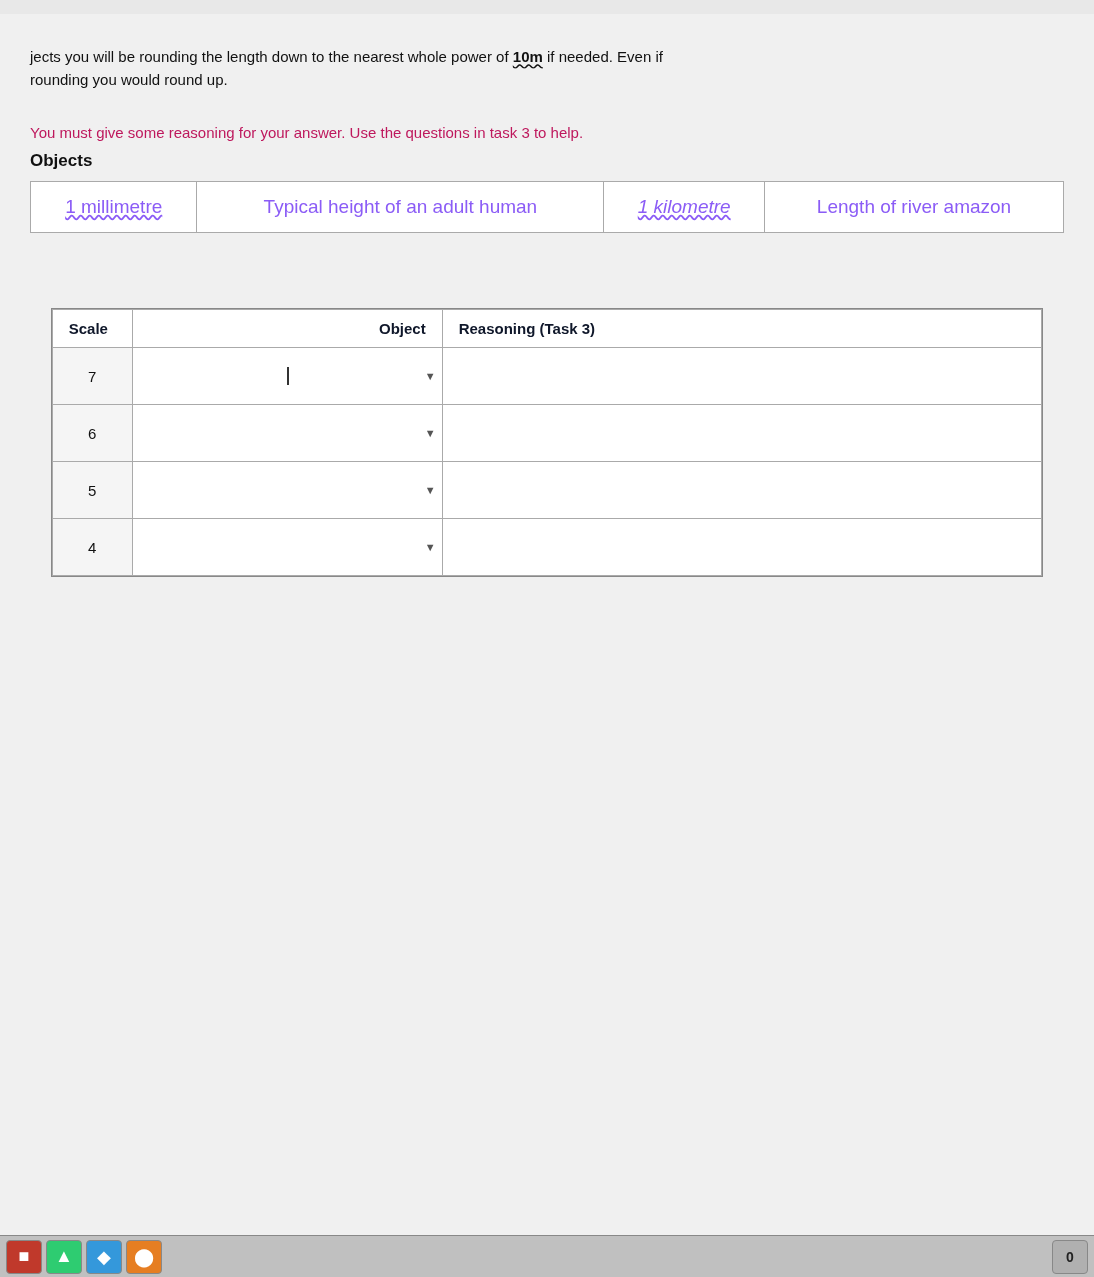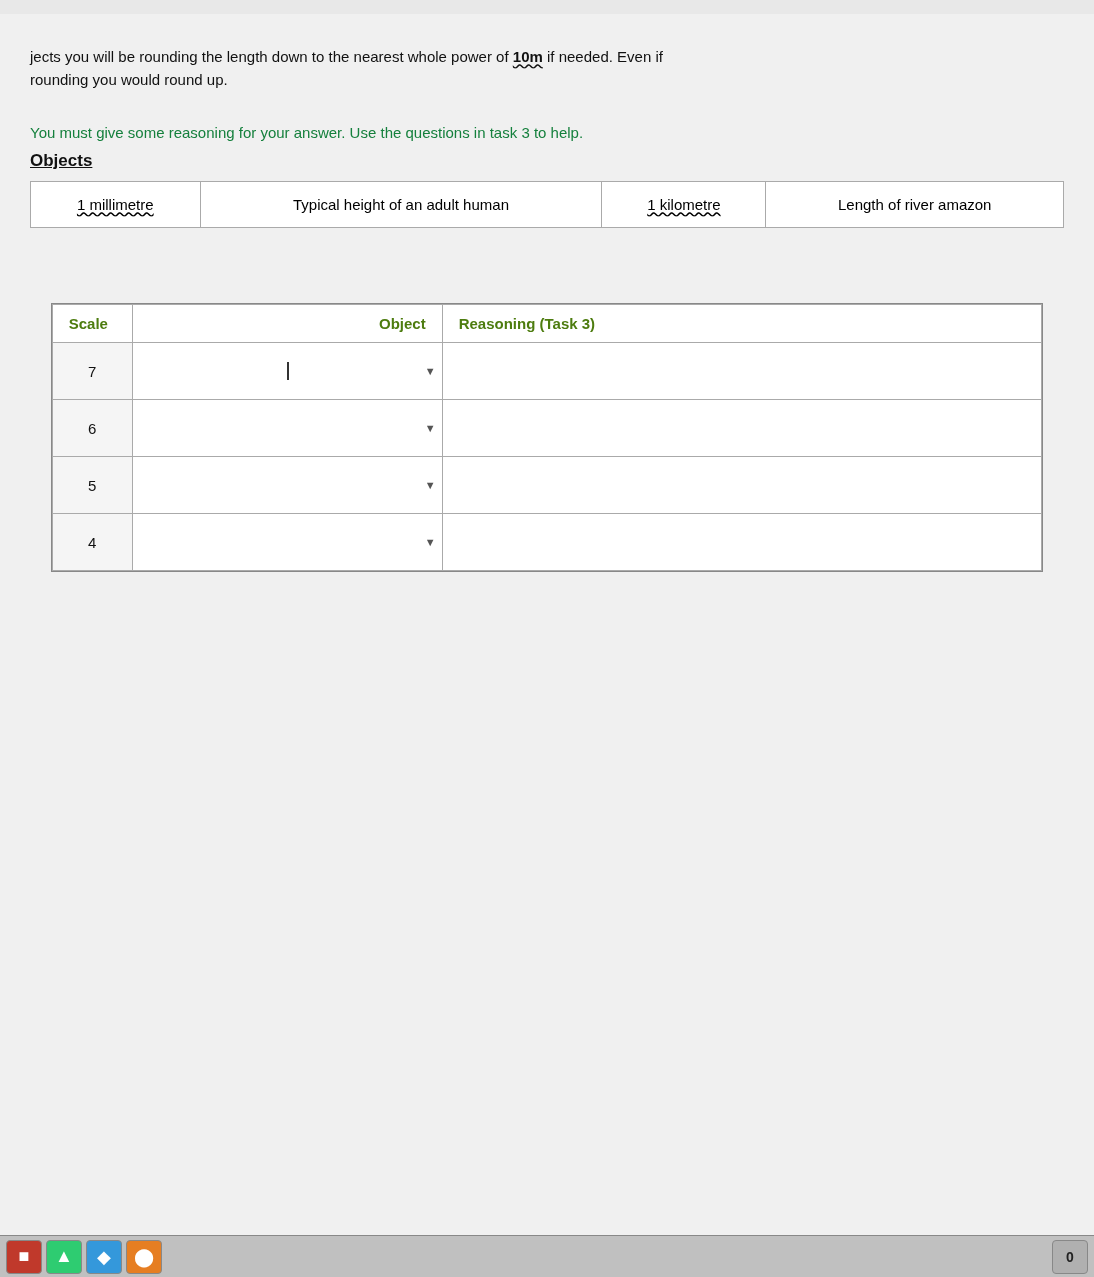--- a/index.html
+++ b/index.html
@@ -30,48 +30,47 @@
     }
     .underline-wavy {
       text-decoration: underline;
       text-decoration-style: wavy;
     }
 
     .reasoning-note {
       font-size: 15px;
       font-weight: bold;
       margin-bottom: 10px;
-      color: #15803d;
+      color: #be185d;
     }
     .reasoning-note span {
       font-weight: normal;
     }
 
     .section-title {
       font-size: 17px;
       font-weight: bold;
-      text-decoration: underline;
       margin-bottom: 10px;
       color: #111;
     }
 
     
     .objects-table {
       width: 100%;
       border-collapse: collapse;
       margin-bottom: 30px;
       background: #fff;
       border: 1px solid #999;
     }
     .objects-table td {
       border: 1px solid #aaa;
       padding: 14px 12px;
       text-align: center;
-      font-size: 15px;
-      color: #000000;
+      font-size: 19px;
+      color: #8b5cf6;
       vertical-align: middle;
       min-height: 60px;
     }
 
     
     .objects-table2 {
       width: 96%;
       margin: 0 auto 20px auto;
       border-collapse: collapse;
       background: #fff;
@@ -97,21 +96,21 @@
       width: 100%;
       border-collapse: collapse;
     }
     .scale-table th {
       border: 1px solid #aaa;
       padding: 10px 16px;
       font-size: 15px;
       font-weight: bold;
       text-align: left;
       background: #fff;
-      color: #4d7c0f;
+      color: #0f172a;
     }
     .scale-table th.object-col {
       text-align: right;
     }
     .scale-table th.reasoning-col {
       text-align: left;
     }
     .scale-table td {
       border: 1px solid #aaa;
       padding: 0;
@@ -230,21 +229,21 @@
     <span>You must give some reasoning for your answer.</span><span> Use the questions in task 3 to help.</span>
   </p>
 
   <div class="section-title">Objects</div>
 
   <table class="objects-table">
     <tbody>
       <tr>
         <td style="text-decoration: underline; text-decoration-style: wavy;">1 millimetre</td>
         <td>Typical height of an adult human</td>
-        <td style="text-decoration: underline; text-decoration-style: wavy;">1 kilometre</td>
+        <td style="text-decoration: underline; text-decoration-style: wavy; font-style: italic;">1 kilometre</td>
         <td>Length of river amazon</td>
       </tr>
     </tbody>
   </table>
 
   <div class="spacer"></div>
 
 
   <div class="spacer2"></div>
 

